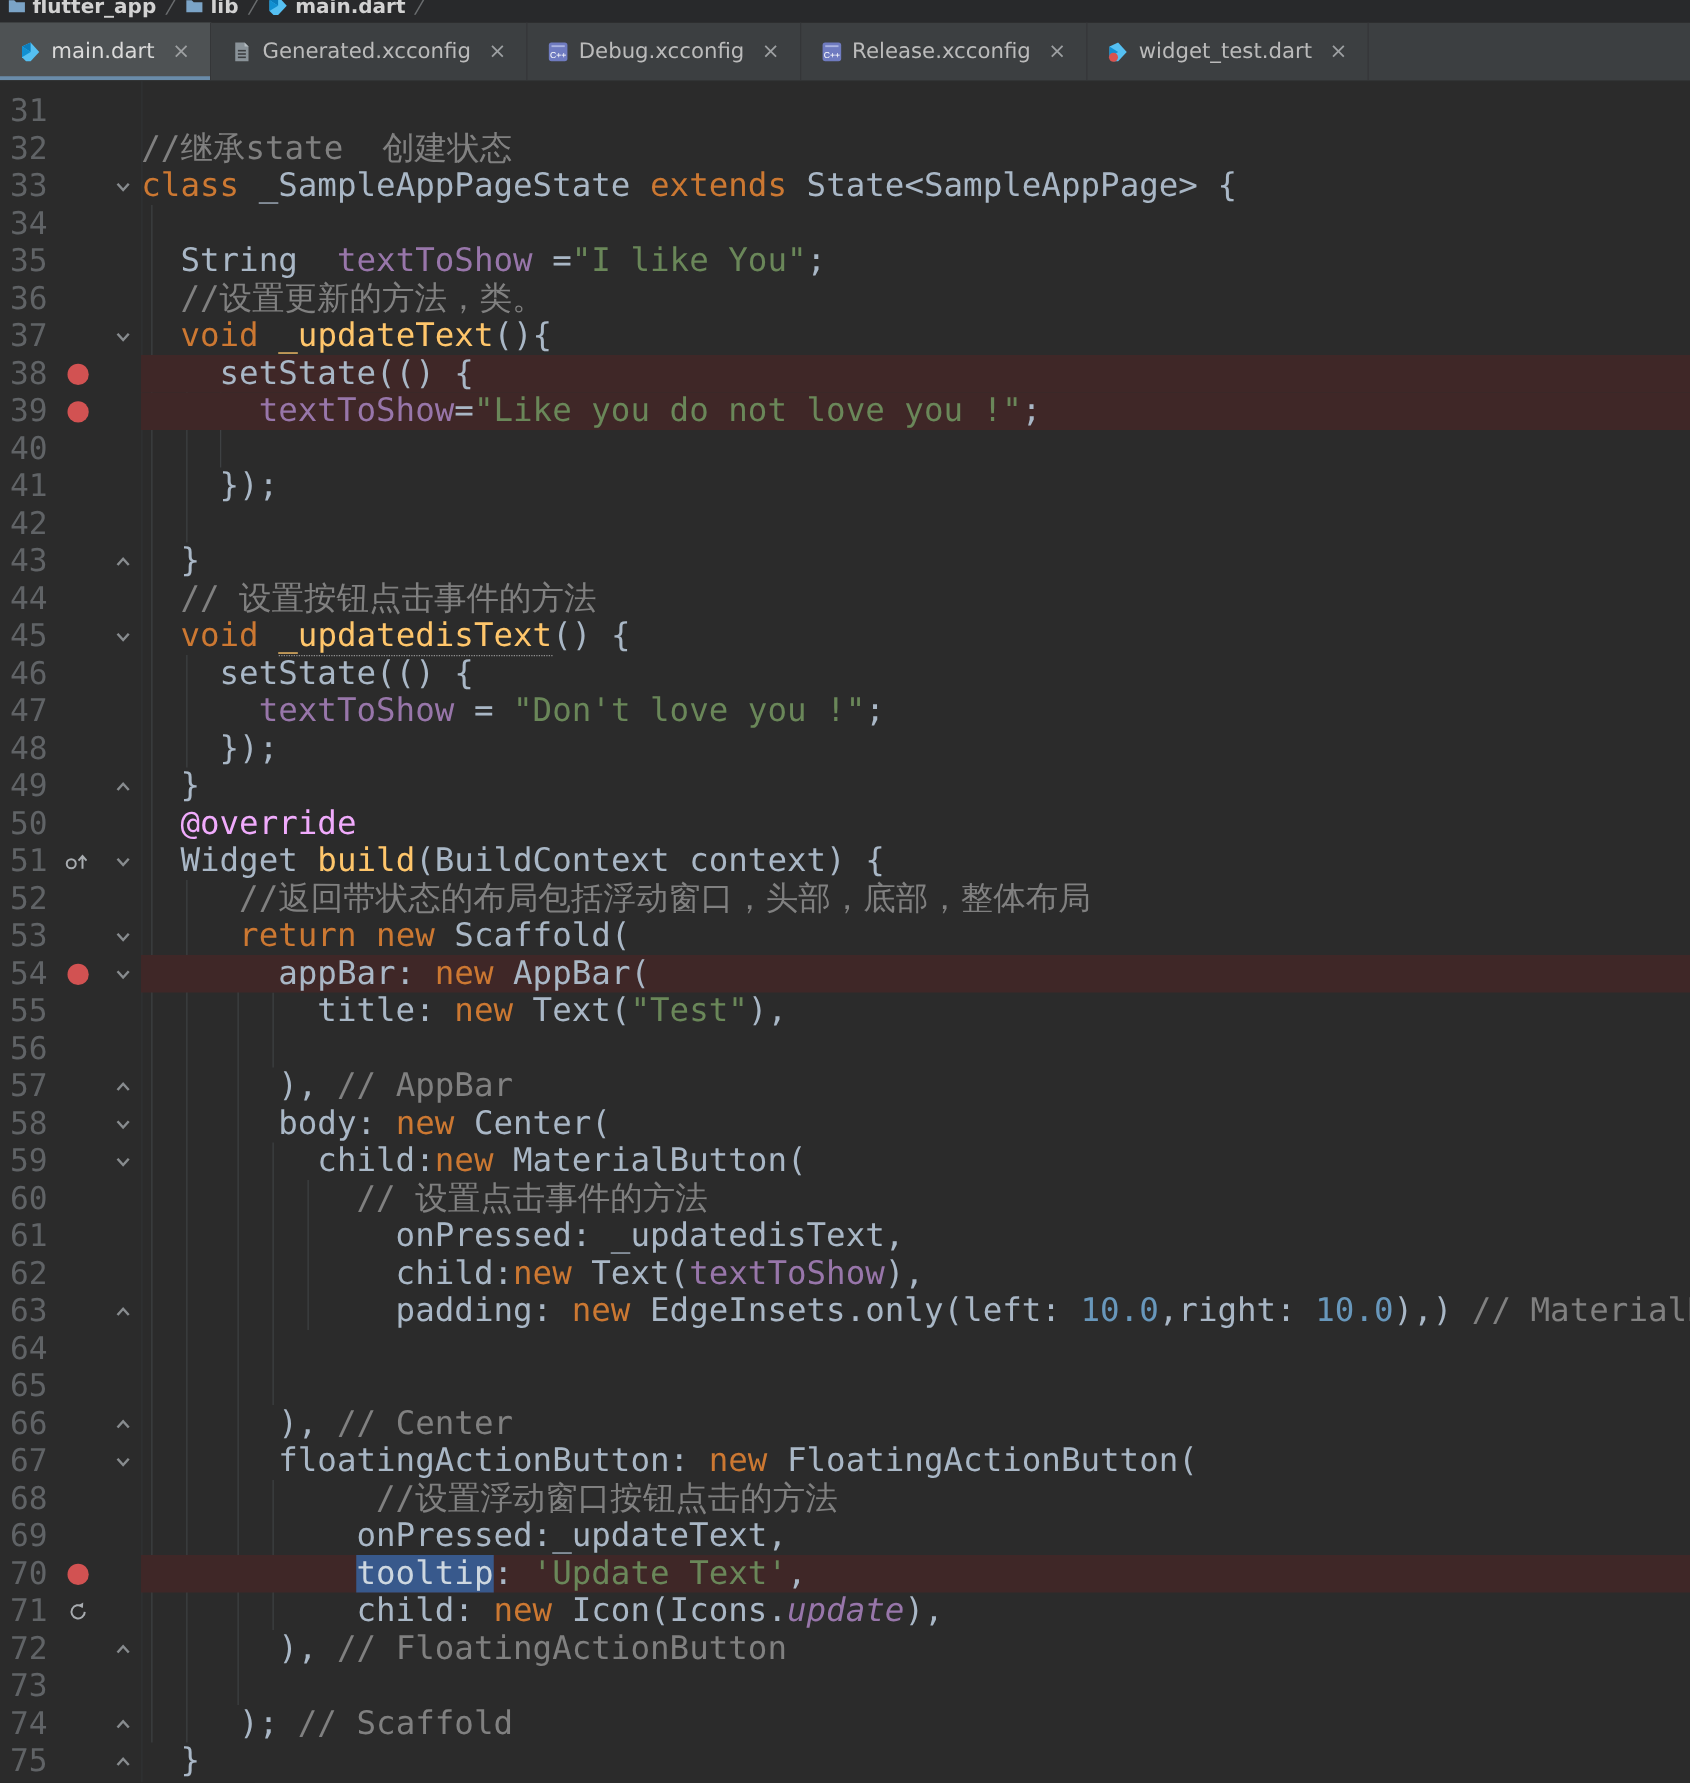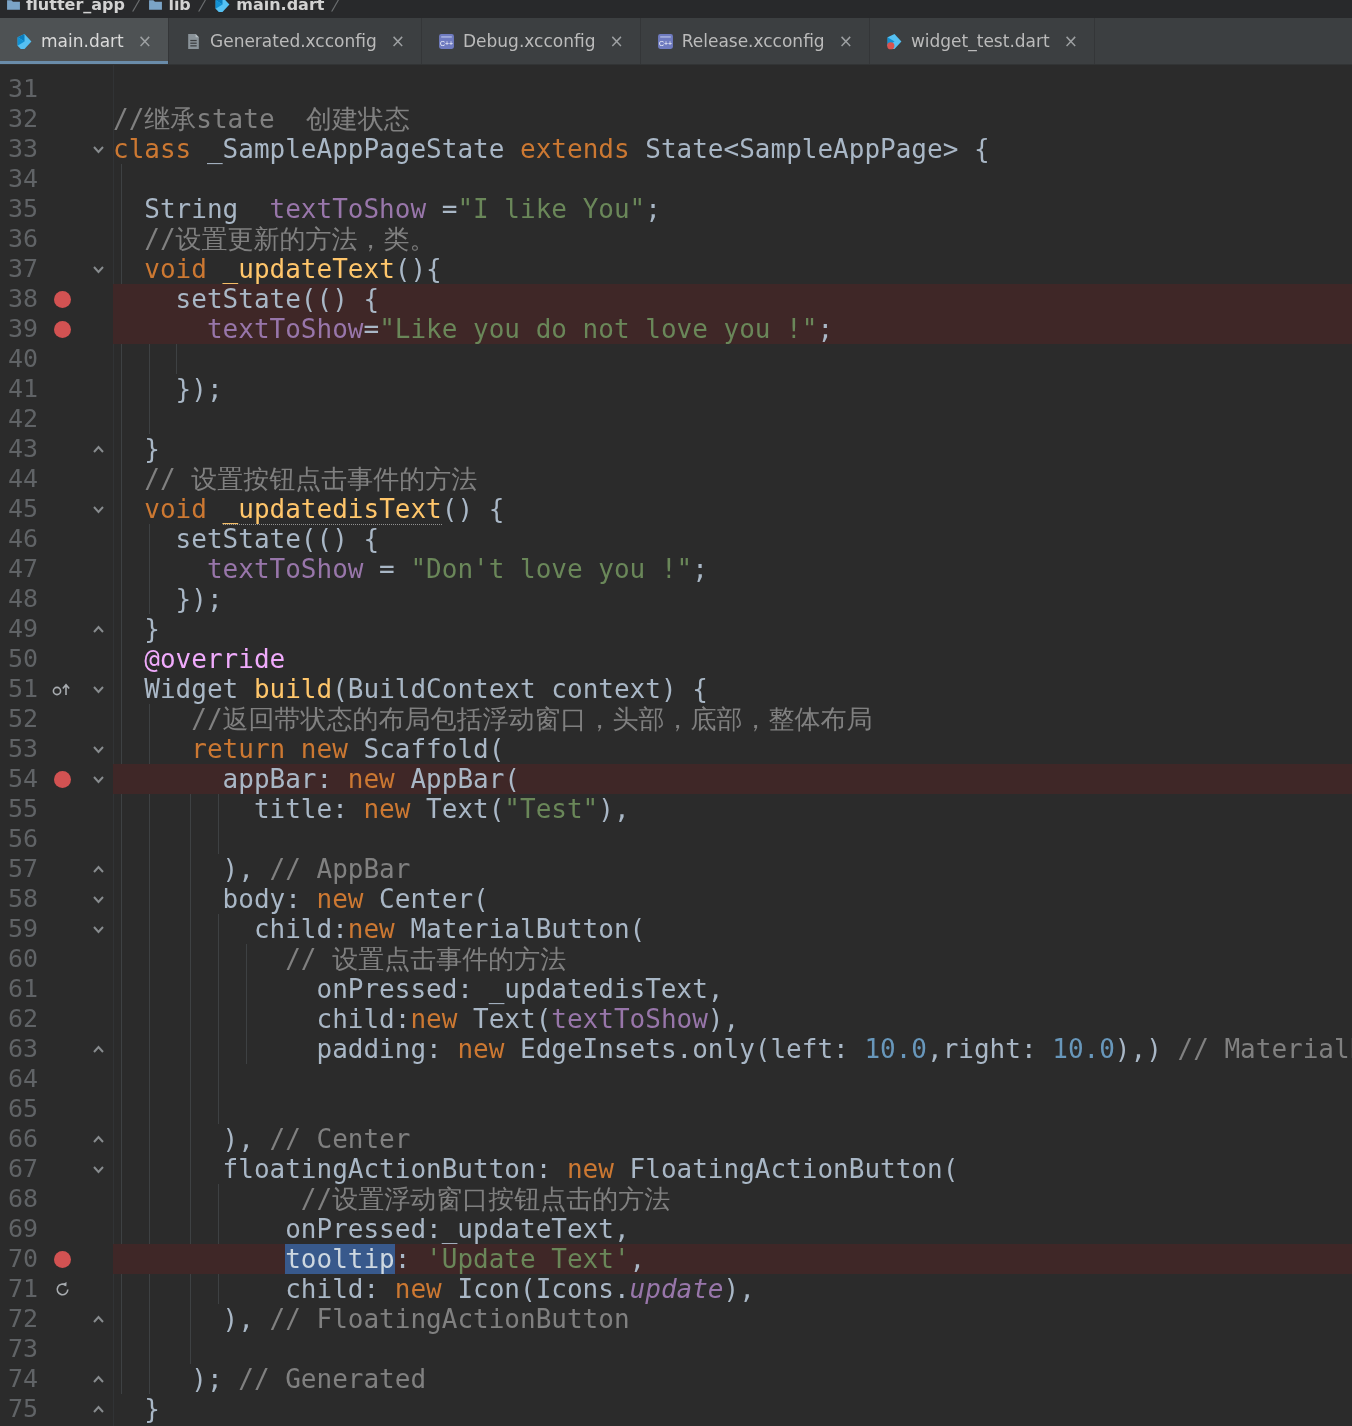--- a/index.html
+++ b/index.html
@@ -233,21 +233,21 @@
         <div class="line"><span class="lnum">71</span><span class="gmark"><span class="icon"><svg width="17" height="17" viewBox="0 0 17 17">
                 <path d="M13.8 8.5 a5.3 5.3 0 1 1 -1.9 -4.1" fill="none" stroke="#a8acb0" stroke-width="1.6"></path>
                 <path d="M12.6 1 L12.3 5.4 L8.4 3.3 Z" fill="#a8acb0"></path>
               </svg></span></span><span class="gfold"></span><span class="code"><span class="tk-pl">           child: </span><span class="tk-kw">new</span><span class="tk-pl"> Icon(Icons.</span><span class="tk-itf">update</span><span class="tk-pl">),</span></span></div>
         <div class="line"><span class="lnum">72</span><span class="gmark"></span><span class="gfold"><span class="icon"><svg width="15" height="15" viewBox="0 0 15 15">
                 <path d="M3 10 L7.5 5 L12 10" fill="none" stroke="#878b8e" stroke-width="2"></path>
               </svg></span></span><span class="code"><span class="tk-pl">       ), </span><span class="tk-cmt">// FloatingActionButton</span></span></div>
         <div class="line"><span class="lnum">73</span><span class="gmark"></span><span class="gfold"></span><span class="code"></span></div>
         <div class="line"><span class="lnum">74</span><span class="gmark"></span><span class="gfold"><span class="icon"><svg width="15" height="15" viewBox="0 0 15 15">
                 <path d="M3 10 L7.5 5 L12 10" fill="none" stroke="#878b8e" stroke-width="2"></path>
-              </svg></span></span><span class="code"><span class="tk-pl">     ); </span><span class="tk-cmt">// Generated</span></span></div>
+              </svg></span></span><span class="code"><span class="tk-pl">     ); </span><span class="tk-cmt">// Scaffold</span></span></div>
         <div class="line"><span class="lnum">75</span><span class="gmark"></span><span class="gfold"><span class="icon"><svg width="15" height="15" viewBox="0 0 15 15">
                 <path d="M3 10 L7.5 5 L12 10" fill="none" stroke="#878b8e" stroke-width="2"></path>
               </svg></span></span><span class="code"><span class="tk-pl">  }</span></span></div>
       </div>
   <div class="guide" style="left: 121px; top: 99px; height: 1230px;"></div>
       <div class="guide" style="left: 148.697px; top: 219px; height: 150px;"></div>
       <div class="guide" style="left: 148.697px; top: 459px; height: 90px;"></div>
       <div class="guide" style="left: 148.697px; top: 639px; height: 690px;"></div>
       <div class="guide" style="left: 176.394px; top: 249px; height: 60px;"></div>
       <div class="guide" style="left: 190.242px; top: 699px; height: 600px;"></div>

